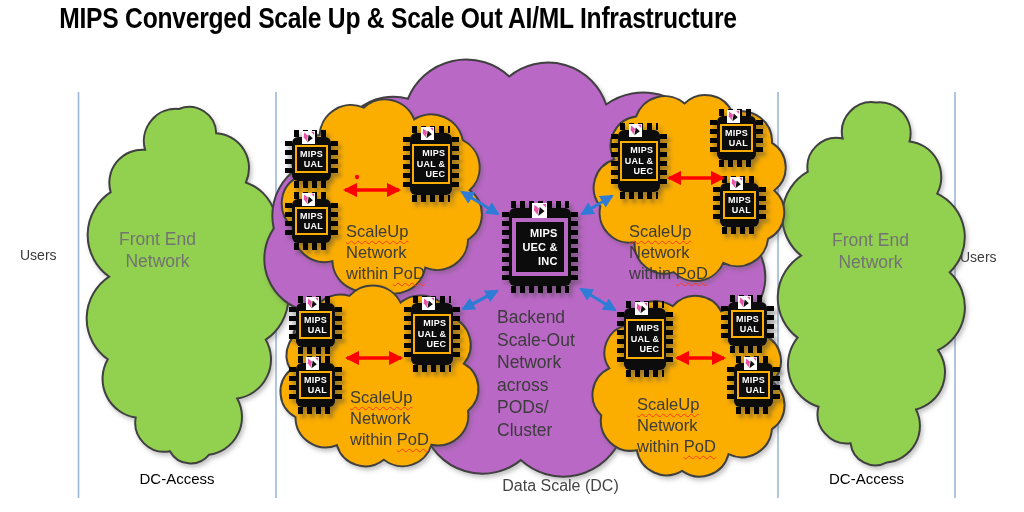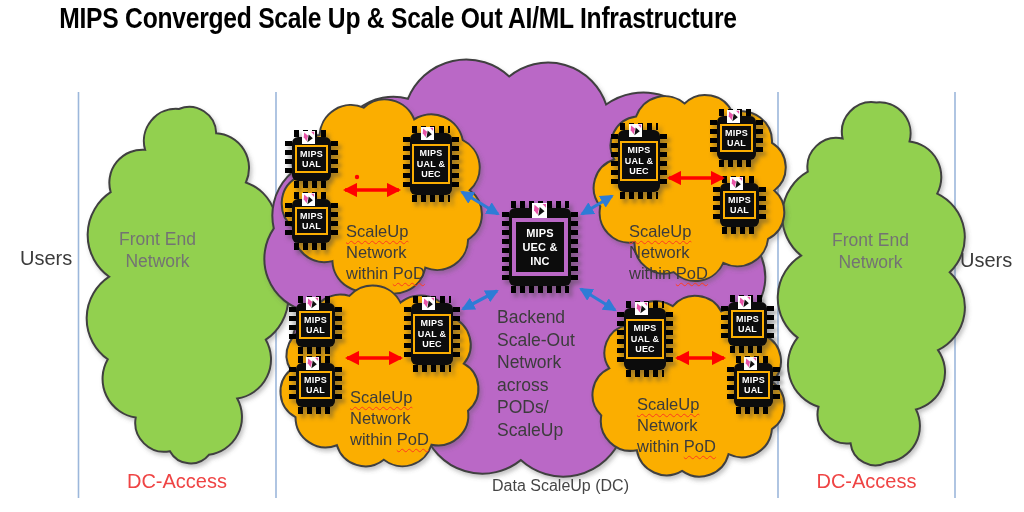--- a/index.html
+++ b/index.html
@@ -14,31 +14,31 @@
   .chip{position:absolute;filter:drop-shadow(3px 4px 2px rgba(70,70,70,.5));}
   .pins{position:absolute;left:9px;right:9px;height:7px;
         background:repeating-linear-gradient(90deg,#000 0 5px,transparent 5px 9px);}
   .pins-top{top:0}.pins-bottom{bottom:0}
   .pinsv{position:absolute;top:11px;bottom:11px;width:7px;
          background:repeating-linear-gradient(180deg,#000 0 5px,transparent 5px 9px);}
   .pins-left{left:0}.pins-right{right:0}
   .chip-body{position:absolute;inset:7px;background:#0c0c0c;border-radius:6px;
              display:flex;align-items:center;justify-content:center;}
   .chip-box{border:2px solid #FBAE01;color:#fff;font-weight:bold;font-size:9px;
-            line-height:1.15;text-align:center;white-space:pre-line;padding:2px 3px;
+            line-height:1.15;text-align:right;white-space:pre-line;padding:2px 3px;
             letter-spacing:.2px;}
   .chip.center .chip-box{border:4px solid #BA68C6;font-size:11px;padding:4px 6px;line-height:1.3;}
   .chip-logo{position:absolute;top:0;left:32%;width:13px;height:13px;z-index:2;}
   .chip.center .chip-logo{width:15px;height:15px;top:2px;left:40%;}
   .lbl{position:absolute;color:#3b3b3b;z-index:4;}
   .pre{white-space:pre-line;}
   .ctr{text-align:center;}
-  .users{font-size:20px;text-align:center;}
+  .users{font-size:14px;text-align:center;}
   .frontend{font-size:17.5px;line-height:22px;color:#737373;}
-  .bottomlbl{font-size:20px;color:#ef4444;}
+  .bottomlbl{font-size:15px;color:#000000;}
   .dclbl{font-size:16px;color:#454545;}
   .backend{font-size:17.5px;line-height:22.5px;color:#3c3c3c;}
   .podlbl{position:absolute;font-size:16.5px;line-height:21px;color:#3b3b3b;z-index:4;margin-top:21px;}
   .wavy{text-decoration:underline wavy #ff3b1f 1px;text-underline-offset:3px;}
 </style>
 </head>
 <body>
 
 <div class="stage">
 
@@ -311,21 +311,21 @@
   <div class="lbl frontend pre ctr" style="left:100px;top:228px;width:115px;">Front End
 Network</div>
   <div class="lbl frontend pre ctr" style="left:813px;top:229px;width:115px;">Front End
 Network</div>
 
   <div class="lbl backend pre" style="left:497px;top:306px;width:110px;">Backend
 Scale-Out
 Network
 across
 PODs/
-ScaleUp</div>
+Cluster</div>
 
   <div class="podlbl" style="left:346px;top:200px;">
     <span class="wavy">ScaleUp</span><br>
     <span>Network</span><br>
     <span>within</span> <span class="wavy">PoD</span>
   </div>
   <div class="podlbl" style="left:629px;top:200px;">
     <span class="wavy">ScaleUp</span><br>
     <span>Network</span><br>
     <span>within</span> <span class="wavy">PoD</span>
@@ -335,16 +335,16 @@
     <span>Network</span><br>
     <span>within</span> <span class="wavy">PoD</span>
   </div>
   <div class="podlbl" style="left:637px;top:373px;">
     <span class="wavy">ScaleUp</span><br>
     <span>Network</span><br>
     <span>within</span> <span class="wavy">PoD</span>
   </div>
 
   <div class="lbl bottomlbl ctr" style="left:78px;top:470px;width:198px;">DC-Access</div>
-  <div class="lbl dclbl ctr" style="left:478px;top:477px;width:165px;">Data ScaleUp (DC)</div>
+  <div class="lbl dclbl ctr" style="left:478px;top:477px;width:165px;">Data Scale (DC)</div>
   <div class="lbl bottomlbl ctr" style="left:778px;top:470px;width:177px;">DC-Access</div>
 
 </div>
 
 </body></html>

